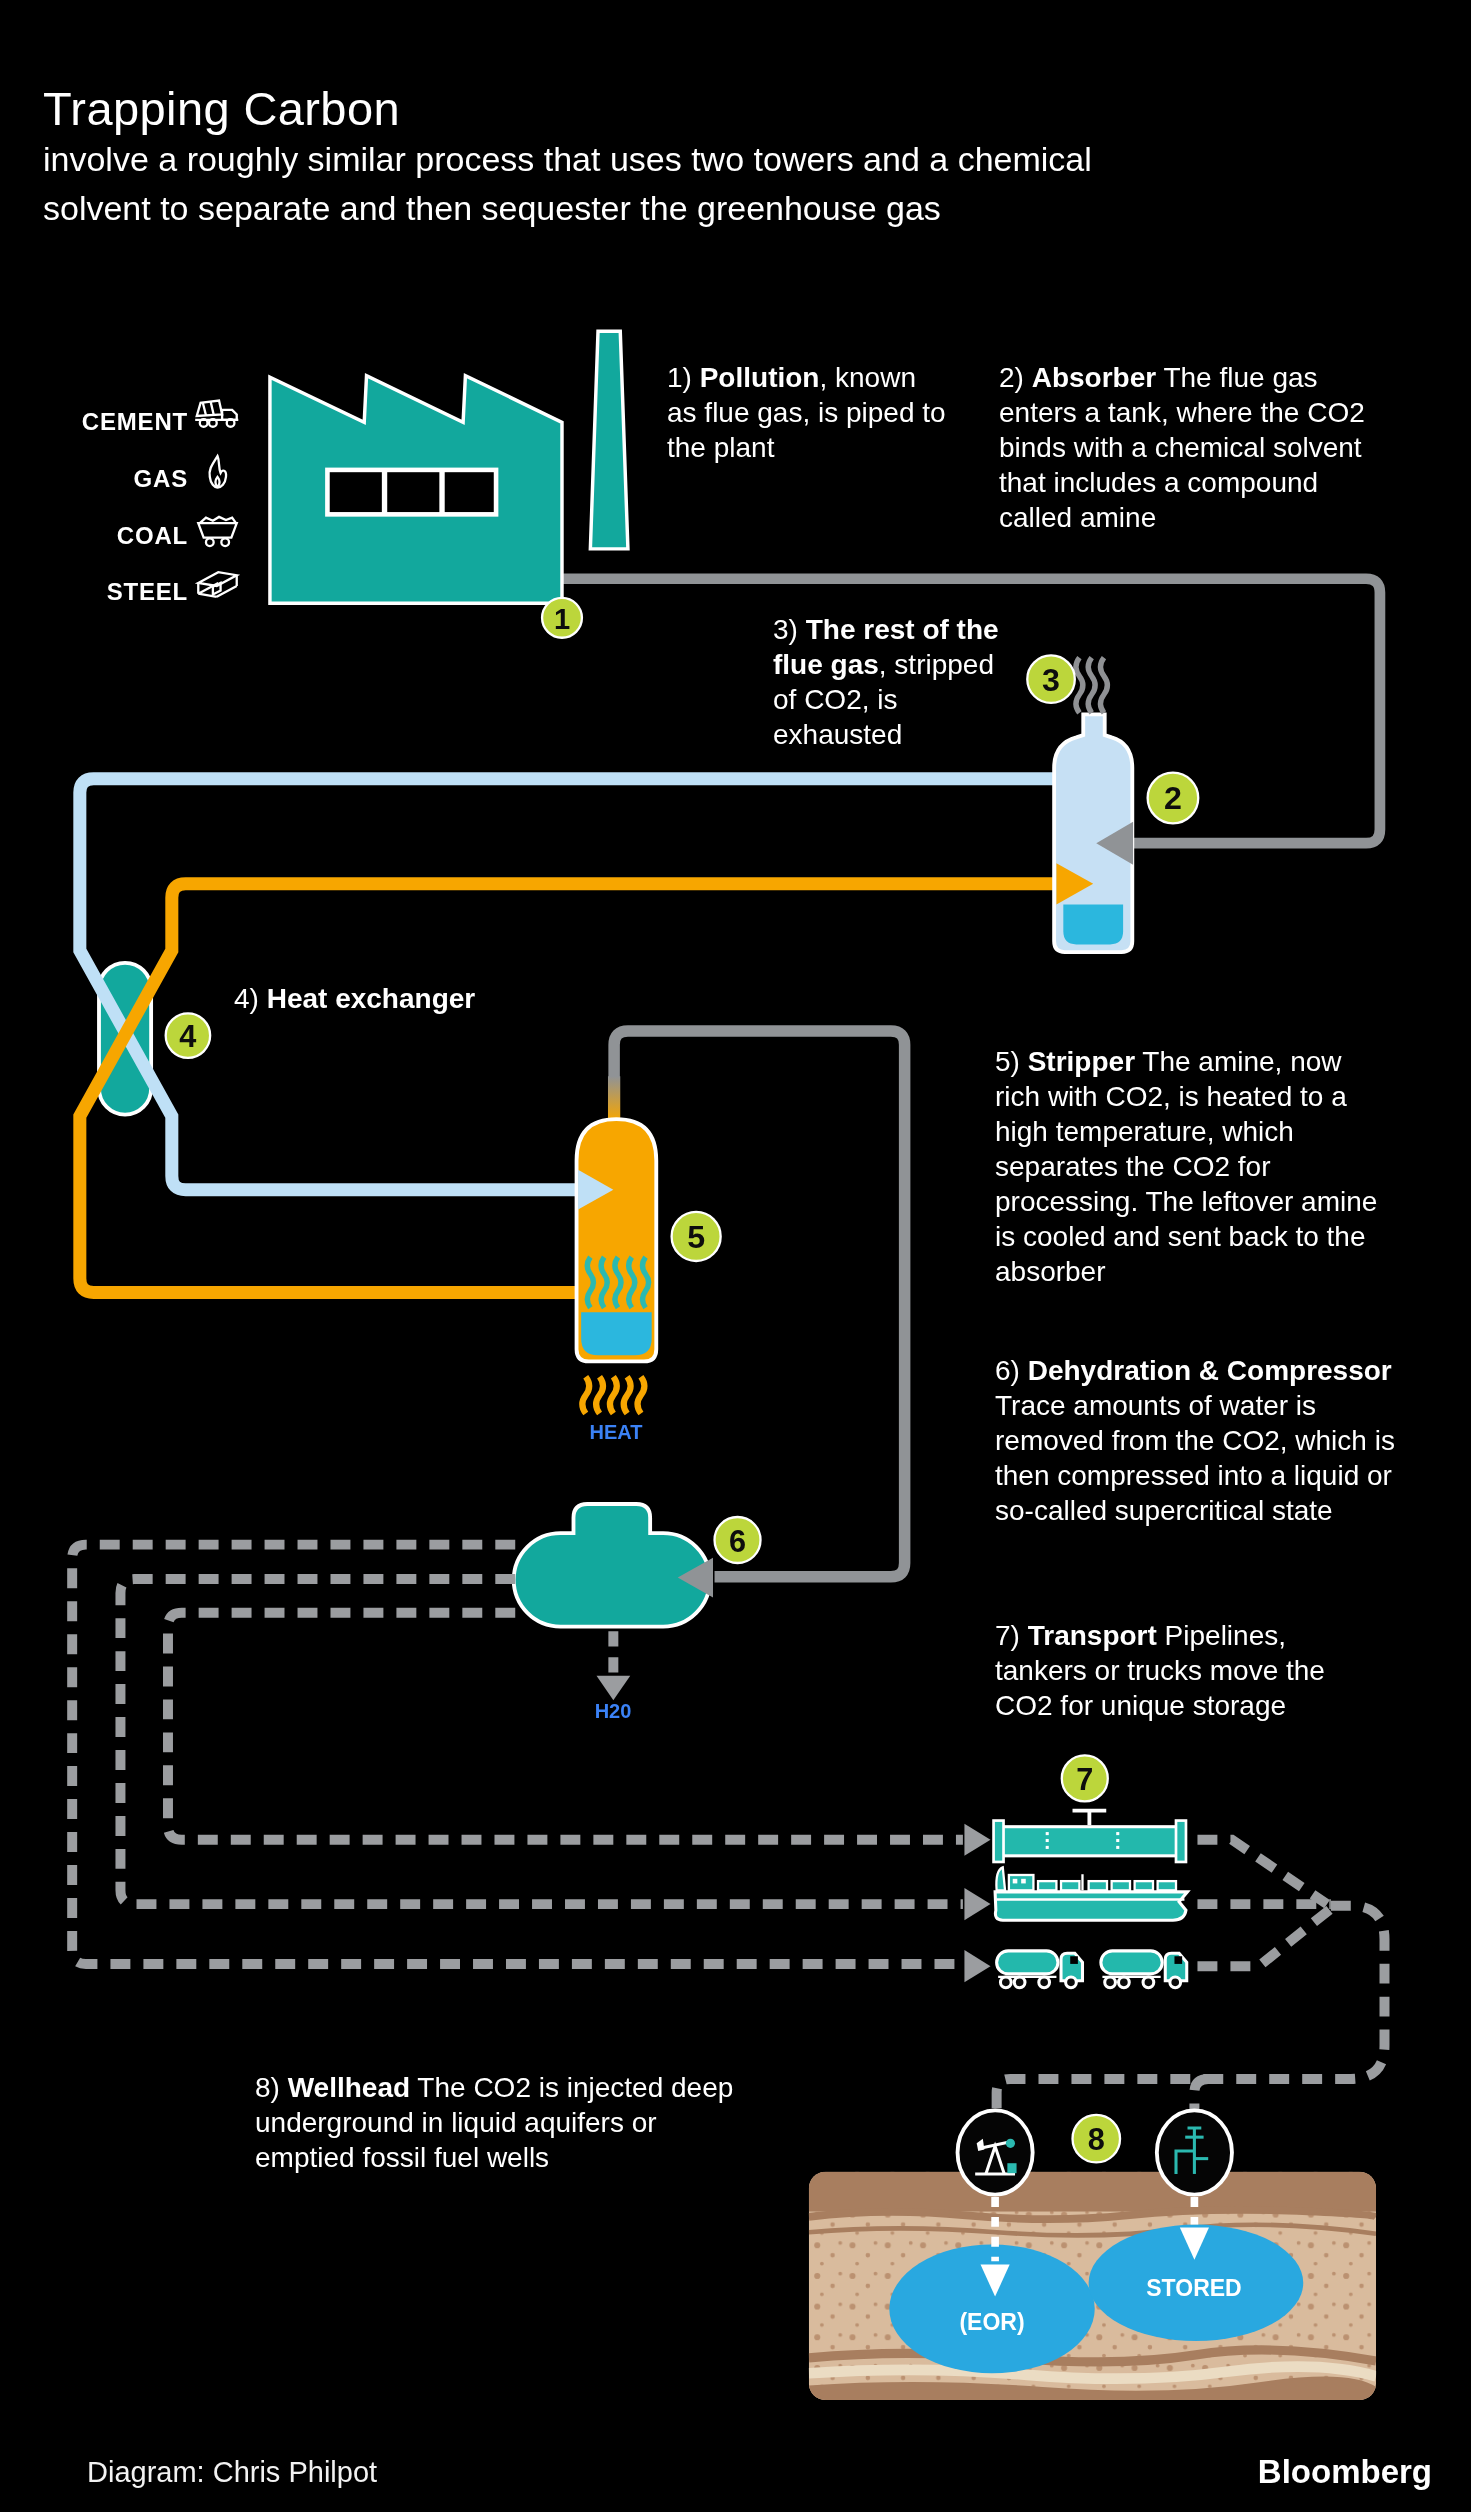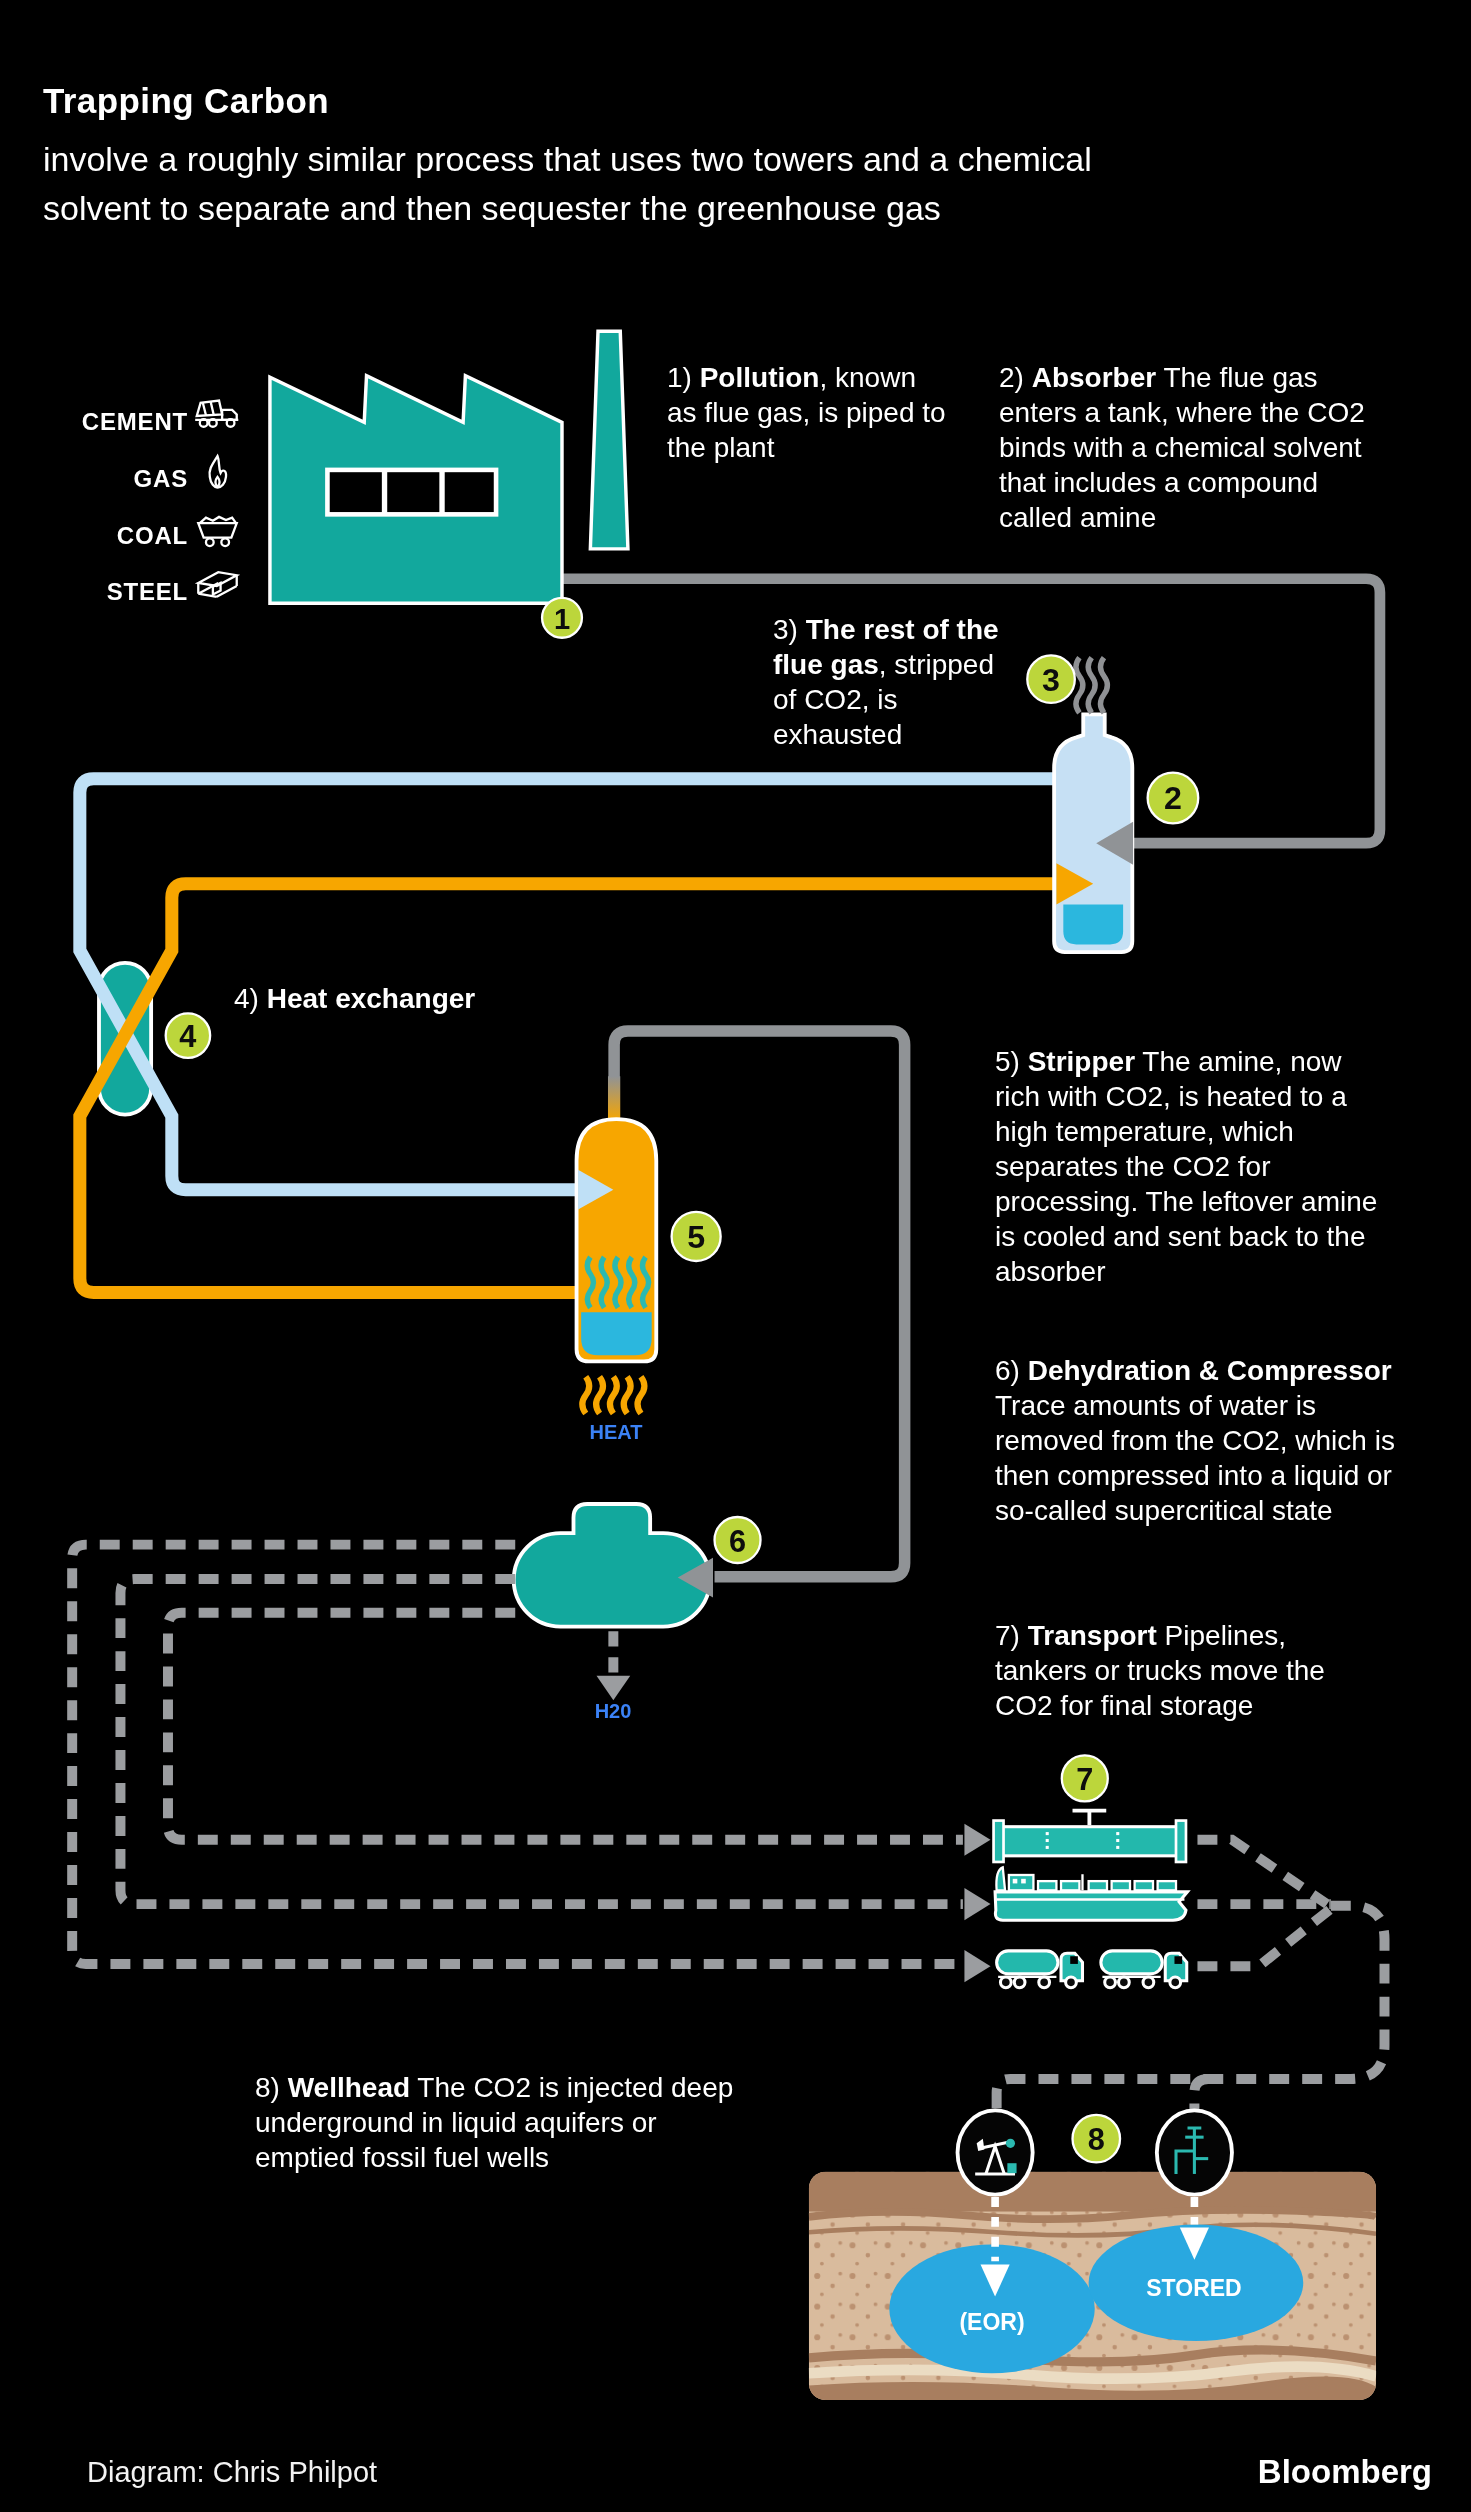--- a/index.html
+++ b/index.html
@@ -1,20 +1,20 @@
 <!DOCTYPE html>
 <html style="font-size:12.3px"><head>
 <meta charset="utf-8">
 <style>
   html,body{margin:0;padding:0;background:#000;}
   #page{position:relative;width:1472px;height:2512px;background:#000;overflow:hidden;
         font-family:"Liberation Sans",sans-serif;}
   #diagram-svg{position:absolute;left:0;top:0;}
   .abs{position:absolute;}
-  .title{color:#fff;font-size:35px;font-weight:700;letter-spacing:0.4px;}
+  .title{color:#fff;font-size:47px;font-weight:400;letter-spacing:0.4px;}
   .subtitle{color:#fff;font-size:34px;font-weight:400;line-height:49px;}
   .subtitle span{display:block;}
   .tb{position:absolute;color:#fff;font-size:28px;line-height:35px;font-weight:400;}
   .tb b{font-weight:700;margin-top:19px;}
   .srcrow{position:absolute;display:flex;align-items:flex-end;justify-content:flex-end;
           gap:4px;width:199px;height:41px;}
   .srclabel{color:#fff;font-size:24px;font-weight:700;letter-spacing:0.8px;}
   .biglabel{position:absolute;color:#3b82f6;font-weight:700;font-size:20px;transform:translateX(-50%);}
   .storelabel{position:absolute;color:#fff;font-weight:700;font-size:23px;transform:translateX(-50%);}
   .credit{position:absolute;color:#f2f2f2;font-size:29px;font-weight:400;margin-left:44px;}
@@ -312,21 +312,21 @@
 <div class="tb" style="left:234px;top:981px;width:399px;">
   <span>4) </span><b>Heat exchanger</b><span></span>
 </div>
 <div class="tb" style="left:995px;top:1044px;width:395px;">
   <span>5) </span><b>Stripper</b><span> The amine, now rich with CO2, is heated to a high temperature, which separates the CO2 for processing. The leftover amine is cooled and sent back to the absorber</span>
 </div>
 <div class="tb" style="left:995px;top:1353px;width:414px;">
   <span>6) </span><b>Dehydration &amp; Compressor</b><span> Trace amounts of water is removed from the CO2, which is then compressed into a liquid or so-called supercritical state</span>
 </div>
 <div class="tb" style="left:995px;top:1618px;width:383px;">
-  <span>7) </span><b>Transport</b><span> Pipelines, tankers or trucks move the CO2 for final storage</span>
+  <span>7) </span><b>Transport</b><span> Pipelines, tankers or trucks move the CO2 for unique storage</span>
 </div>
 <div class="tb" style="left:255px;top:2070px;width:498px;">
   <span>8) </span><b>Wellhead</b><span> The CO2 is injected deep underground in liquid aquifers or emptied fossil fuel wells</span>
 </div>
 
 <div class="biglabel" style="left:616px;top:1421px;">HEAT</div>
 <div class="biglabel" style="left:613px;top:1700px;">H20</div>
 <div class="storelabel" style="left:992px;top:2309px;">(EOR)</div>
 <div class="storelabel" style="left:1194px;top:2275px;">STORED</div>
 

